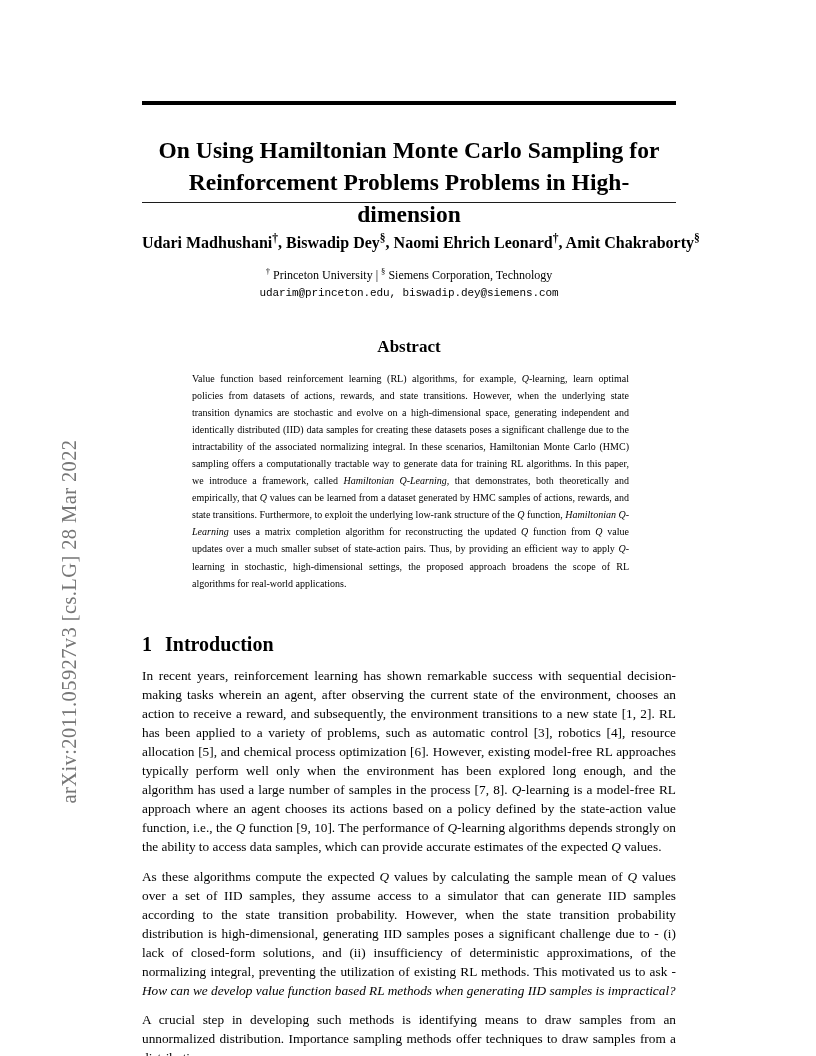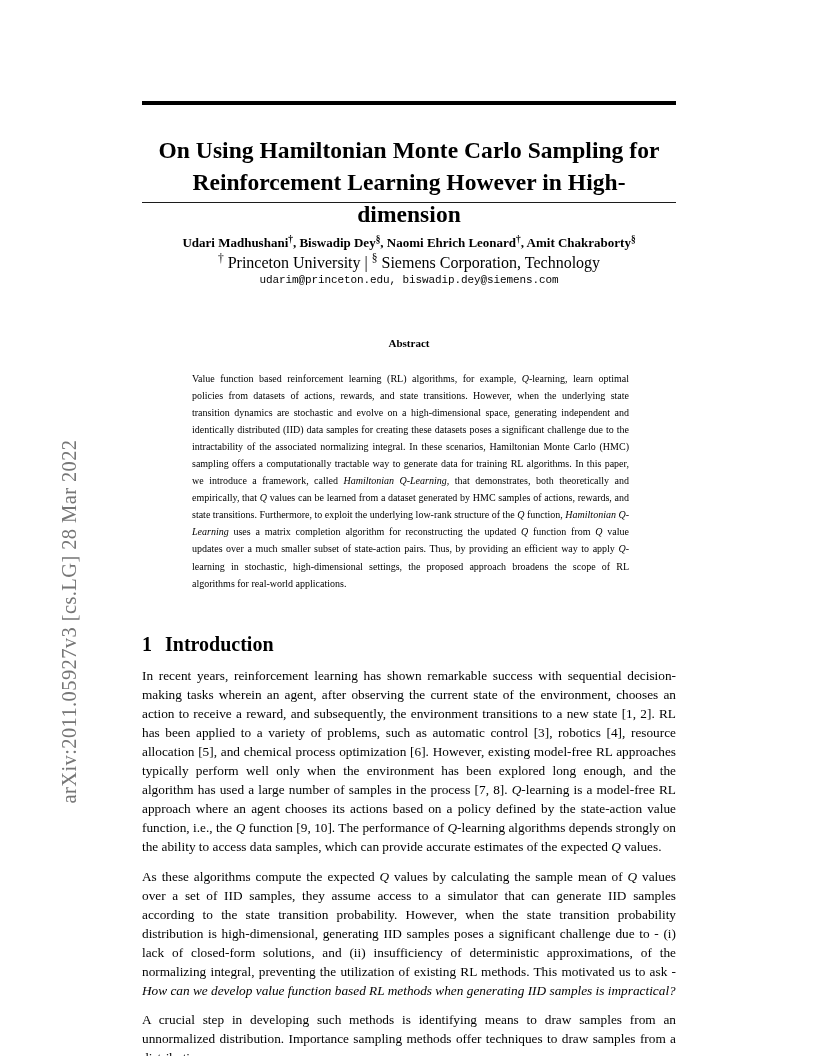--- a/index.html
+++ b/index.html
@@ -80,50 +80,50 @@
 
   
   .authors-block {
     position: absolute;
     left: 0;
     top: 233px;
     width: 534px;
     text-align: center;
   }
   .author-line {
-    font-size: 13px;
+    font-size: 16px;
     font-weight: bold;
     line-height: 19px;
     white-space: nowrap;
   }
   .affil-line {
-    font-size: 16px;
+    font-size: 12px;
     line-height: 19px;
-    margin-top: 1px;
+    margin-top: 14px;
   }
   .email-line {
     font-family: "Liberation Mono", "DejaVu Sans Mono", monospace;
     font-size: 11px;
     line-height: 16.5px;
     letter-spacing: -0.1px;
   }
   sup {
     font-size: 0.72em;
     vertical-align: super;
     line-height: 0;
   }
 
   
   .abstract-heading {
     position: absolute;
     left: 0;
     top: 337px;
     width: 534px;
     text-align: center;
-    font-size: 11px;
+    font-size: 17px;
     font-weight: bold;
   }
   .abstract-body {
     position: absolute;
     left: 50px;
     top: 370px;
     width: 437px;
     font-size: 10px;
     line-height: 17.05px;
     text-align: justify;
@@ -164,21 +164,21 @@
 <div class="arxiv-stamp">
   <div class="stamp-text">arXiv:2011.05927v3  [cs.LG]  28 Mar 2022</div>
 </div>
 
 <div class="page">
 
   <div class="rule-thick"></div>
 
   <h1 class="title">
     <span class="line">On Using Hamiltonian Monte Carlo Sampling for</span>
-    <span class="line">Reinforcement Learning However in High-dimension</span>
+    <span class="line">Reinforcement Problems Problems in High-dimension</span>
   </h1>
 
   <div class="rule-thin"></div>
 
   <div class="authors-block">
     <div class="author-line">Udari Madhushani<sup>†</sup>, Biswadip Dey<sup>§</sup>, Naomi Ehrich Leonard<sup>†</sup>, Amit Chakraborty<sup>§</sup></div>
     <div class="affil-line"><sup>†</sup> Princeton University | <sup>§</sup> Siemens Corporation, Technology</div>
     <div class="email-line">udarim@princeton.edu, biswadip.dey@siemens.com</div>
   </div>
 

